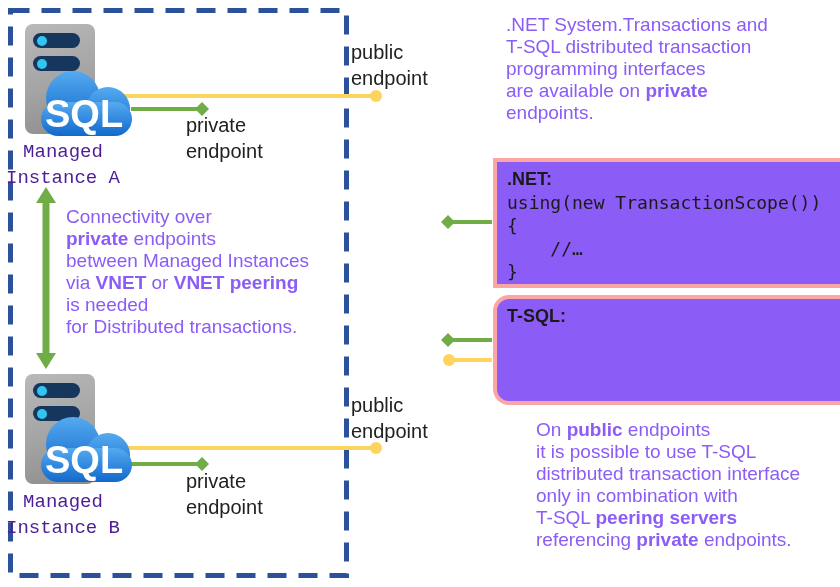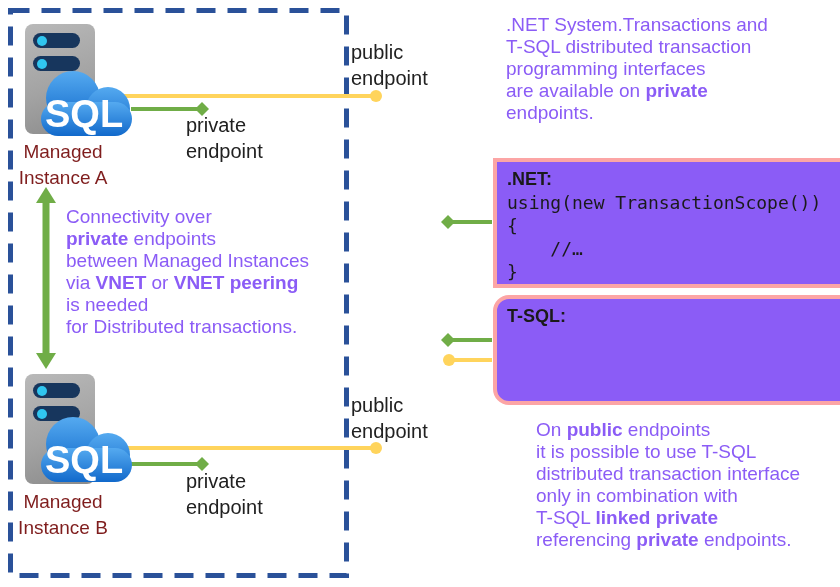--- a/index.html
+++ b/index.html
@@ -5,21 +5,21 @@
   html,body{margin:0;padding:0;background:#ffffff;}
   #stage{
     position:relative;width:840px;height:587px;background:#ffffff;overflow:hidden;
     font-family:"Liberation Sans","DejaVu Sans",sans-serif;color:#212121;
   }
   #connectors{position:absolute;left:0;top:0;width:840px;height:587px;pointer-events:none;}
   .abs{position:absolute;}
   .note{white-space:pre-line;font-size:19px;line-height:22px;color:#8b5cf6;}
   .b{font-weight:700;}
   .endpoint-label{white-space:pre-line;font-size:20px;line-height:26px;color:#212121;}
-  .instance-label{white-space:pre-line;font-size:19px;line-height:26px;text-align:center;color:#7f1d1d;}
+  .instance-label{white-space:pre-line;font-size:19px;line-height:26px;text-align:center;color:#4c1d95;font-family:Liberation Mono, monospace;}
   .trust-label{font-size:24px;color:#212121;}
   
   .server{
     position:absolute;width:70px;height:110px;border-radius:8px;
     background:linear-gradient(160deg,#b9b9b9 0%,#a3a3a3 55%,#8a8a8a 100%);
   }
   .server .bar{
     position:absolute;left:8px;width:47px;height:15px;border-radius:8px;background:#17365D;
   }
   .server .bar .dot{
@@ -159,16 +159,16 @@
   </div>
 
   <div class="code-box" style="left:493px;top:295px;height:110px;border-radius:16px;">
     <div class="box-title">T-SQL:</div>
   </div>
 
   <div class="note abs" style="left:536px;top:419px;width:330px;"><span>On </span><span class="b">public</span><span> endpoints
 it is possible to use T-SQL
 distributed transaction interface
 only in combination with
-T-SQL </span><span class="b">linked private</span><span>
+T-SQL </span><span class="b">peering servers</span><span>
 referencing </span><span class="b">private</span><span> endpoints.</span></div>
 
 </div>
 
 </body></html>

